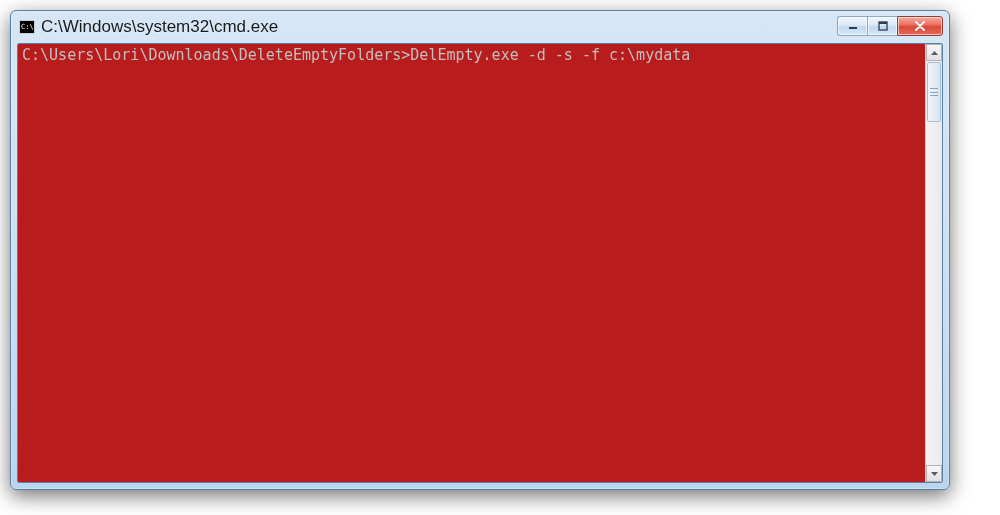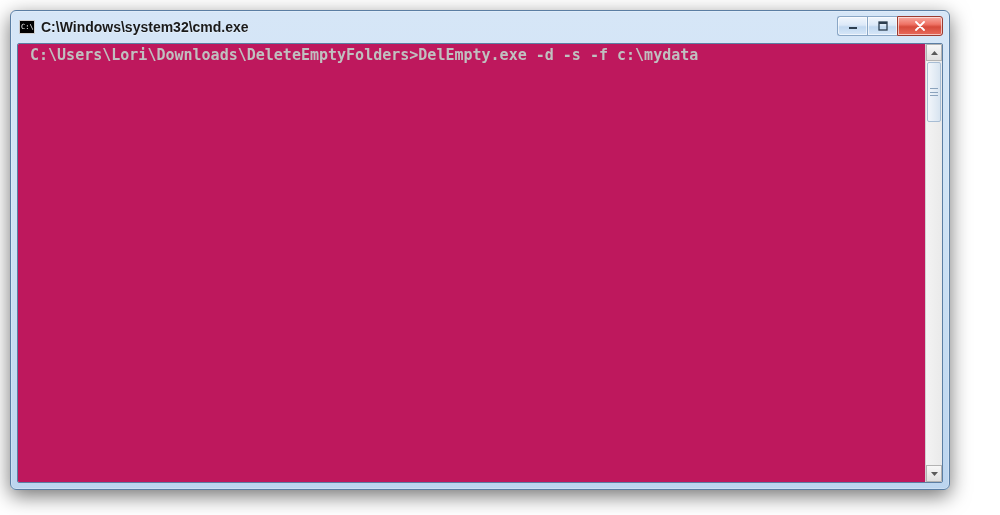--- a/index.html
+++ b/index.html
@@ -54,24 +54,23 @@
 
     .app-icon-text {
       font-size: 7px;
       color: #eee;
       font-family: monospace;
       line-height: 1;
     }
 
     .title-text {
       color: #1a1a1a;
-      font-size: 14px;
+      font-size: 17px;
       flex: 1;
       text-shadow: 0 1px 0 rgba(255,255,255,0.35);
-      font-weight: bold;
     }
 
     .window-controls {
       display: flex;
       gap: 0;
       height: 22px;
     }
 
     .win-btn {
       width: 30px;
@@ -113,30 +112,30 @@
       border: 1px solid #5b7ea3;
       background: #fff;
       display: flex;
       position: relative;
       border-radius: 2px;
       overflow: hidden;
     }
 
     .terminal {
       flex: 1;
-      background: #be185d;
+      background: #b91c1c;
       color: #c0c0c0;
       font-family: "Lucida Console", "Consolas", monospace;
       font-size: 15px;
       line-height: 18px;
-      padding: 2px 12px;
+      padding: 2px 4px;
       position: relative;
       white-space: pre;
       overflow: hidden;
-      font-weight: bold;
+      font-weight: normal;
     }
 
     .terminal-line {
       display: block;
     }
 
     .scrollbar {
       width: 17px;
       background: linear-gradient(to right, #f0f0f0, #e4e4e4);
       border-left: 1px solid #d0d0d0;

